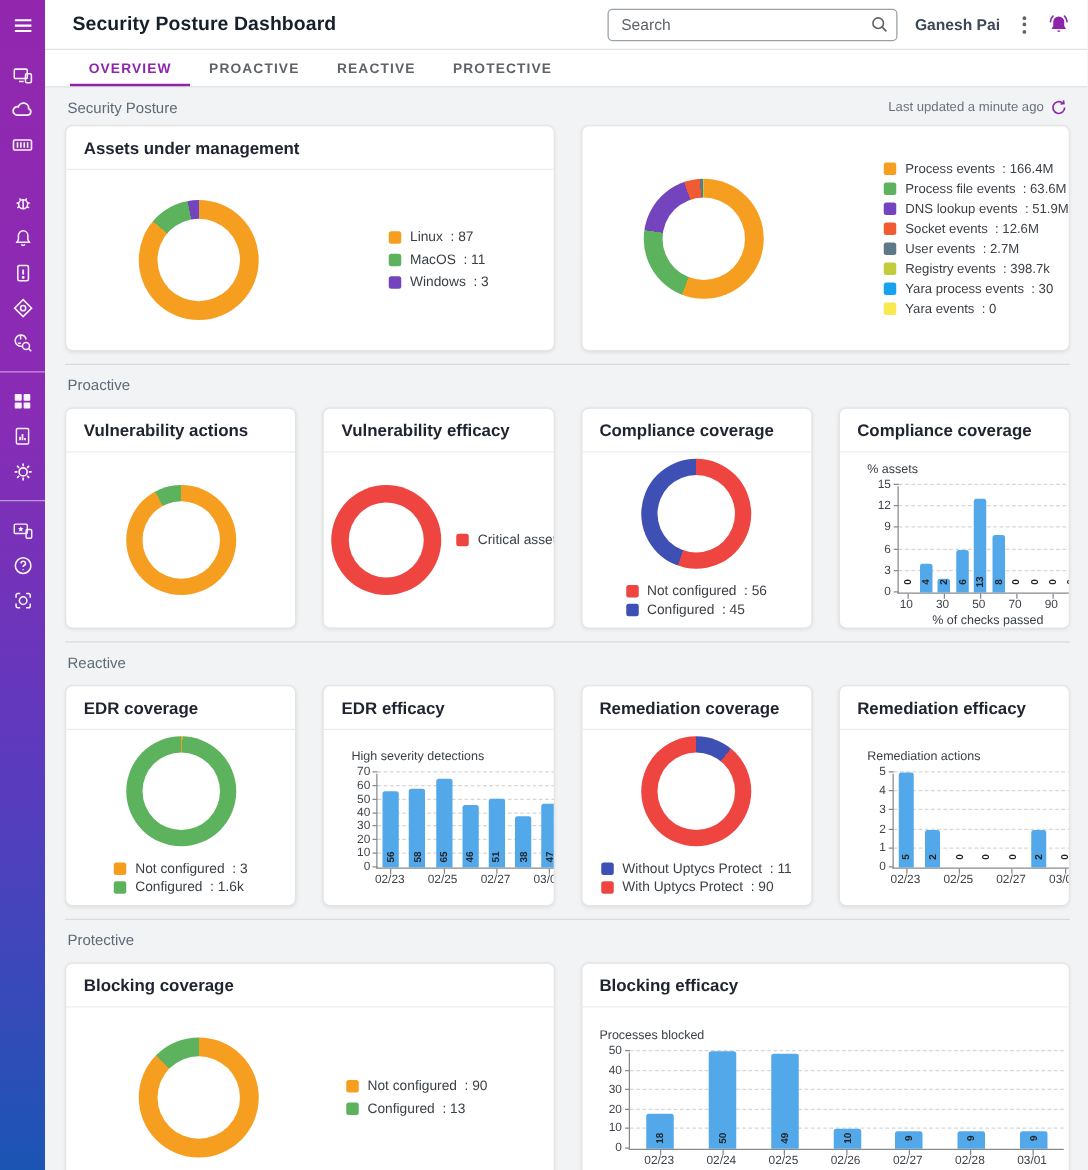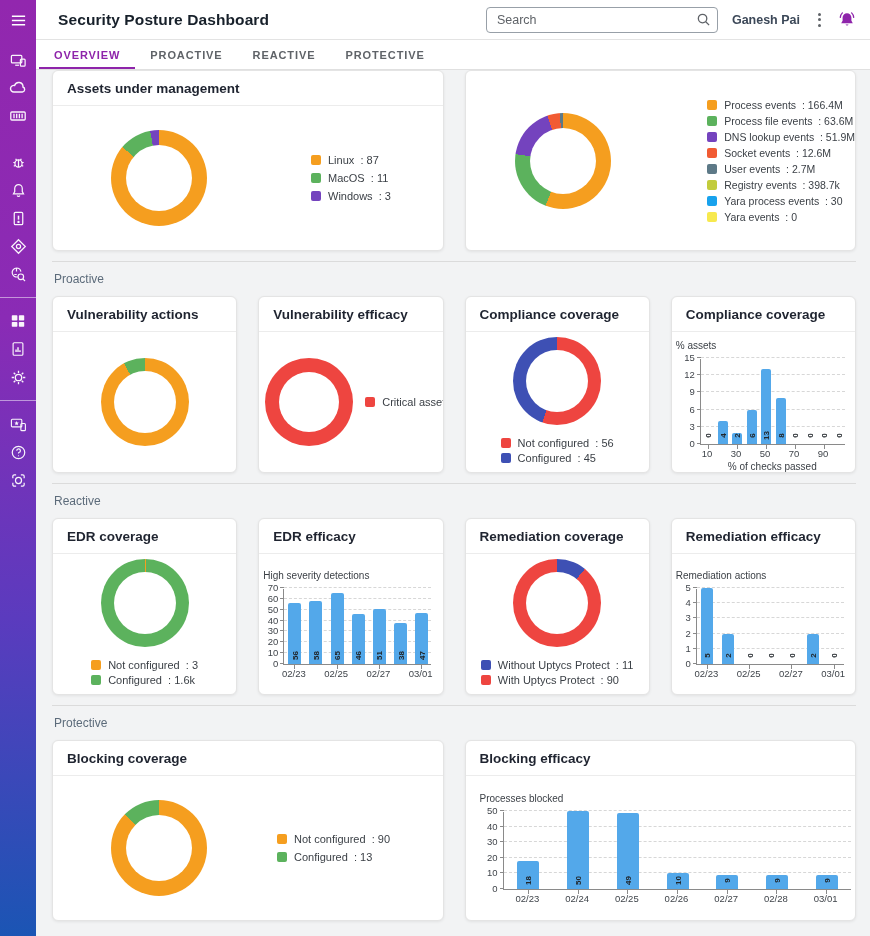--- a/index.html
+++ b/index.html
@@ -37,21 +37,21 @@
   }
   .search-wrap input::placeholder { color:#5F6368; }
   .search-icon { position:absolute; right:7px; top:5px; }
   .username { margin-left:14px; font-size:12.5px; font-weight:bold; color:#3C4858; white-space:nowrap; }
   .kebab { margin-left:13px; display:flex; flex-direction:column; gap:2.5px; padding:4px 5px; cursor:pointer; }
   .kebab i { width:3px; height:3px; border-radius:50%; background:#5F6368; display:block; }
   .bell { margin-left:11px; margin-right:13px; cursor:pointer; display:flex; }
   
   .tabbar {
     position:absolute; left:36px; top:40px; right:0; height:30px; background:#fff;
-    border-bottom:1px solid #E0E0E0; display:flex; align-items:stretch; padding-left:3px; z-index:9;
+    border-bottom:1px solid #E0E0E0; display:flex; align-items:stretch; padding-left:20px; z-index:9;
   }
   .tab {
     position:relative; padding:0 15px; font-size:11px; font-weight:bold; letter-spacing:.9px;
     color:#5F6368; display:flex; align-items:center; cursor:pointer;
   }
   .tab.active { color:#8E24AA; }
   .tab.active::after { content:""; position:absolute; left:0; right:0; bottom:0; height:2px; background:#8E24AA; }
   
   .content { position:absolute; left:36px; top:70px; right:0; bottom:0; background:#F2F3F4; padding:0 14px 6px 16px; overflow:hidden; }
   .section-head { display:flex; justify-content:space-between; align-items:center; margin:9px 2px 7px; }
@@ -73,21 +73,21 @@
   }
   .card-body { flex:1; display:flex; }
   .card-body.split { flex-direction:row; align-items:center; }
   .chart-zone { width:212px; display:flex; align-items:center; justify-content:center; }
   .legend-zone { flex:1; display:flex; flex-direction:column; justify-content:center; }
   .legend-zone.pad-lg { padding-left:46px; }
   .legend-zone.pad-sm { padding-left:12px; }
   .card-body.stack { flex-direction:column; align-items:center; justify-content:center; gap:9px; }
   .card-body.split-sm { flex-direction:row; align-items:center; }
   .chart-zone-sm { width:106px; display:flex; justify-content:center; margin-left:6px; }
-  .card-body.barbody { flex-direction:column; justify-content:center; padding:8px 2px; }
+  .card-body.barbody { flex-direction:column; justify-content:center; padding:8px 20px; }
   .card-body.barbody.wide { padding:8px 12px; }
   
   .donut { position:relative; border-radius:50%; cursor:pointer; }
   .donut-hole { position:absolute; inset:0; margin:auto; background:#fff; border-radius:50%; }
   
   .legend .lg-row { display:flex; align-items:center; margin:3px 0; cursor:pointer; }
   .legend .lg-swatch { width:10px; height:10px; border-radius:2px; margin-right:7px; flex:0 0 auto; }
   .legend .lg-text { font-size:11px; color:#3A3F45; white-space:nowrap; }
   .legend.small .lg-row { margin:2px 0; }
   .legend.small .lg-text { font-size:10.5px; }
@@ -240,20 +240,32 @@
 
 <div class="tabbar">
   <div class="tab active">OVERVIEW</div>
   <div class="tab">PROACTIVE</div>
   <div class="tab">REACTIVE</div>
   <div class="tab">PROTECTIVE</div>
 </div>
 
 <div class="content">
 
+  <div class="section-head">
+    <span class="section-label">Security Posture</span>
+    <span class="updated">
+      <span>Last updated a minute ago</span>
+      <span>
+        <svg width="14" height="14" viewBox="0 0 16 16">
+            <path d="M13.4 8A5.4 5.4 0 1 1 11.6 4" fill="none" stroke="#8E24AA" stroke-width="1.5"></path>
+            <path d="M12.3 1.4l.4 3-3 .4" fill="none" stroke="#8E24AA" stroke-width="1.5"></path>
+          </svg>
+      </span>
+    </span>
+  </div>
 
   <div class="row row1">
     <div class="card">
       <div class="card-header">Assets under management</div>
       <div class="card-body split">
         <div class="chart-zone">
             <div class="donut" style="width: 96px; height: 96px; background: conic-gradient(rgb(245, 158, 31) 0deg, rgb(245, 158, 31) 310.099deg, rgb(92, 178, 93) 310.099deg, rgb(92, 178, 93) 349.307deg, rgb(116, 67, 190) 349.307deg, rgb(116, 67, 190) 360deg);">
               <div class="donut-hole" style="width: 66px; height: 66px;"></div>
             </div>
           </div>

